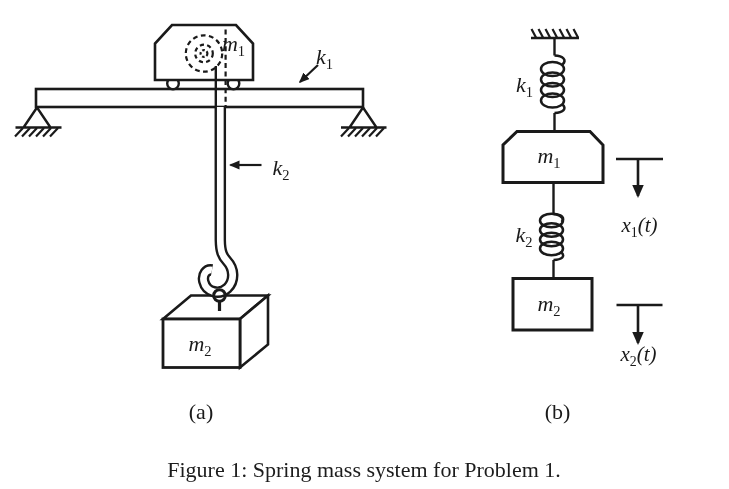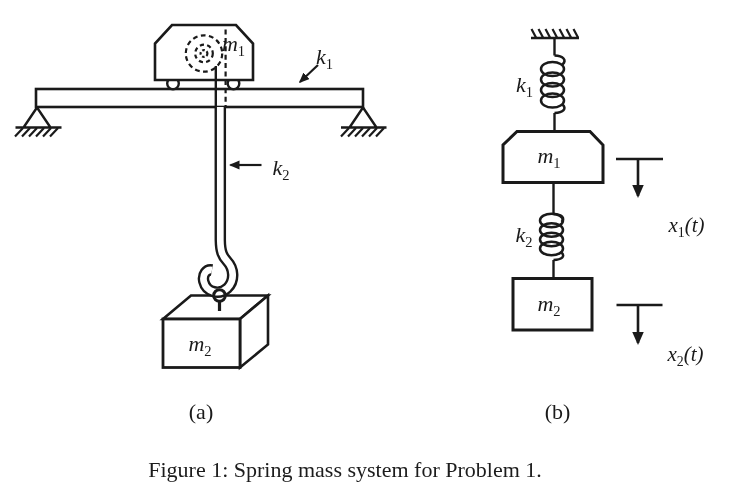--- a/index.html
+++ b/index.html
@@ -20,21 +20,21 @@
     font-style:italic;
     color:#1a1a1a;
     white-space:nowrap;
     line-height:1;
   }
   .lbl sub{
     font-size:0.66em;
     font-style:normal;
     line-height:0;
   }
-  .lbl.xlbl{font-size:21px;margin-left:47px;}
+  .lbl.xlbl{font-size:21px;}
   .tag{
     position:absolute;
     transform:translate(-50%,-50%);
     font-family:"Liberation Serif", serif;
     font-size:22px;
     font-style:normal;
     color:#1a1a1a;
     white-space:nowrap;
   }
   .caption{
@@ -188,15 +188,15 @@
     <span>m</span><sub>2</sub>
   </div>
   <div class="lbl xlbl" style="left:639.5px;top:224.5px">
     <span>x</span><sub>1</sub><span>(t)</span>
   </div>
   <div class="lbl xlbl" style="left:638.5px;top:354px">
     <span>x</span><sub>2</sub><span>(t)</span>
   </div>
   <div class="tag" style="left:557.5px;top:411.5px">(b)</div>
 
-  <div class="caption" style="left:345px;top:470px">Figure 1: Spring mass system for Problem 1.</div>
+  <div class="caption" style="left:364px;top:470px">Figure 1: Spring mass system for Problem 1.</div>
 
 </div>
 
 </body></html>

